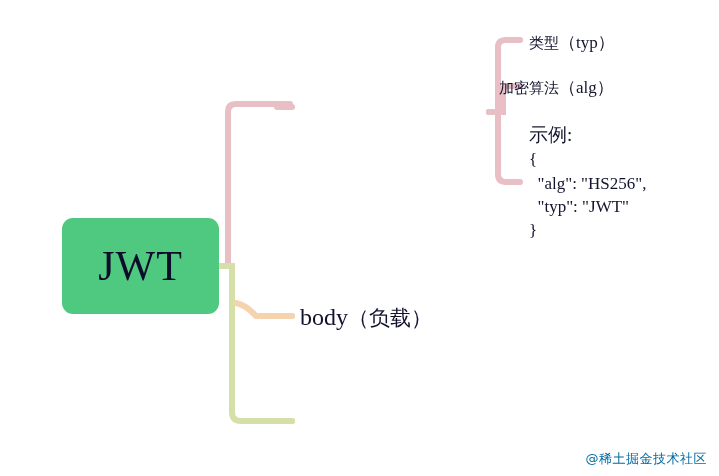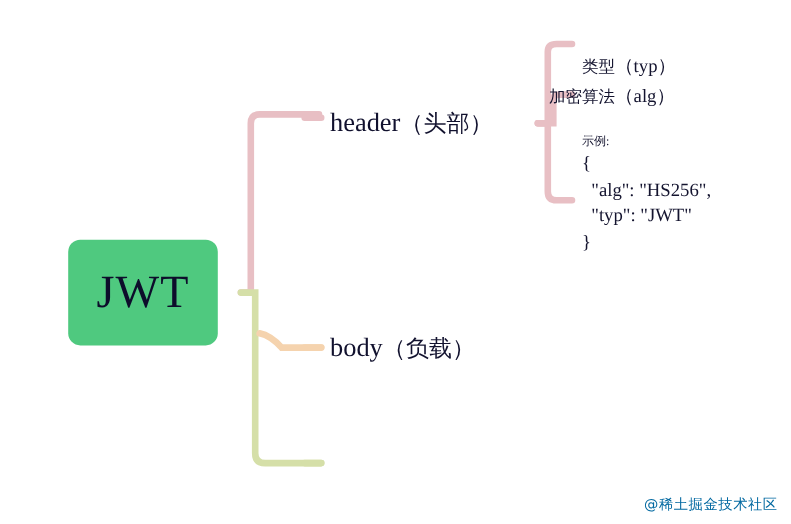--- a/index.html
+++ b/index.html
@@ -29,21 +29,21 @@
     width: 719px;
     height: 476px;
     pointer-events: none;
   }
 
   
   .root-node {
     position: absolute;
     left: 62px;
     top: 218px;
-    width: 136px;
+    width: 157px;
     height: 96px;
     background: #4fc97f;
     border-radius: 11px;
     display: flex;
     align-items: center;
     justify-content: center;
   }
   .root-label {
     font-size: 42px;
     color: #0d0d2b;
@@ -69,29 +69,29 @@
   
   .sub-label {
     position: absolute;
     font-size: 17px;
     color: #14142f;
     white-space: nowrap;
     line-height: 1.15;
   }
   .sub-label .cn { font-size: 15px; }
 
-  #sub-typ { left: 529px; top: 33px; margin-top: 17px; }
+  #sub-typ { left: 529px; top: 33px; }
   #sub-alg { left: 499px; top: 78px; }
 
   #sub-example {
     left: 529px;
     top: 122px;
     line-height: 1.38;
   }
-  #sub-example .ex-title { font-size: 11px; }
+  #sub-example .ex-title { font-size: 19px; }
   .code-line { white-space: pre; }
 
   
   .watermark {
     position: absolute;
     right: 12px;
     bottom: 8px;
     font-size: 13px;
     color: #0369a1;
     font-family: "DejaVu Sans", "Liberation Sans", sans-serif;
@@ -120,23 +120,20 @@
 
     <line x1="277" y1="107" x2="292" y2="107" stroke="#e8bfc4" stroke-width="6" stroke-linecap="round"></line>
     <line x1="277" y1="316" x2="292" y2="316" stroke="#f5d3ae" stroke-width="6" stroke-linecap="round"></line>
     <line x1="277" y1="421" x2="292" y2="421" stroke="#d5dfa8" stroke-width="6" stroke-linecap="round"></line>
   </svg>
 
   <div class="root-node">
     <span class="root-label">JWT</span>
   </div>
 
-  <div class="branch-label" id="branch-header">
-    <span>header</span><span class="cn">（头部）</span>
-  </div>
 
   <div class="branch-label" id="branch-body">
     <span>body</span><span class="cn">（负载）</span>
   </div>
 
 
   <div class="sub-label" id="sub-typ">
     <span class="cn">类型</span><span>（typ）</span>
   </div>
 

